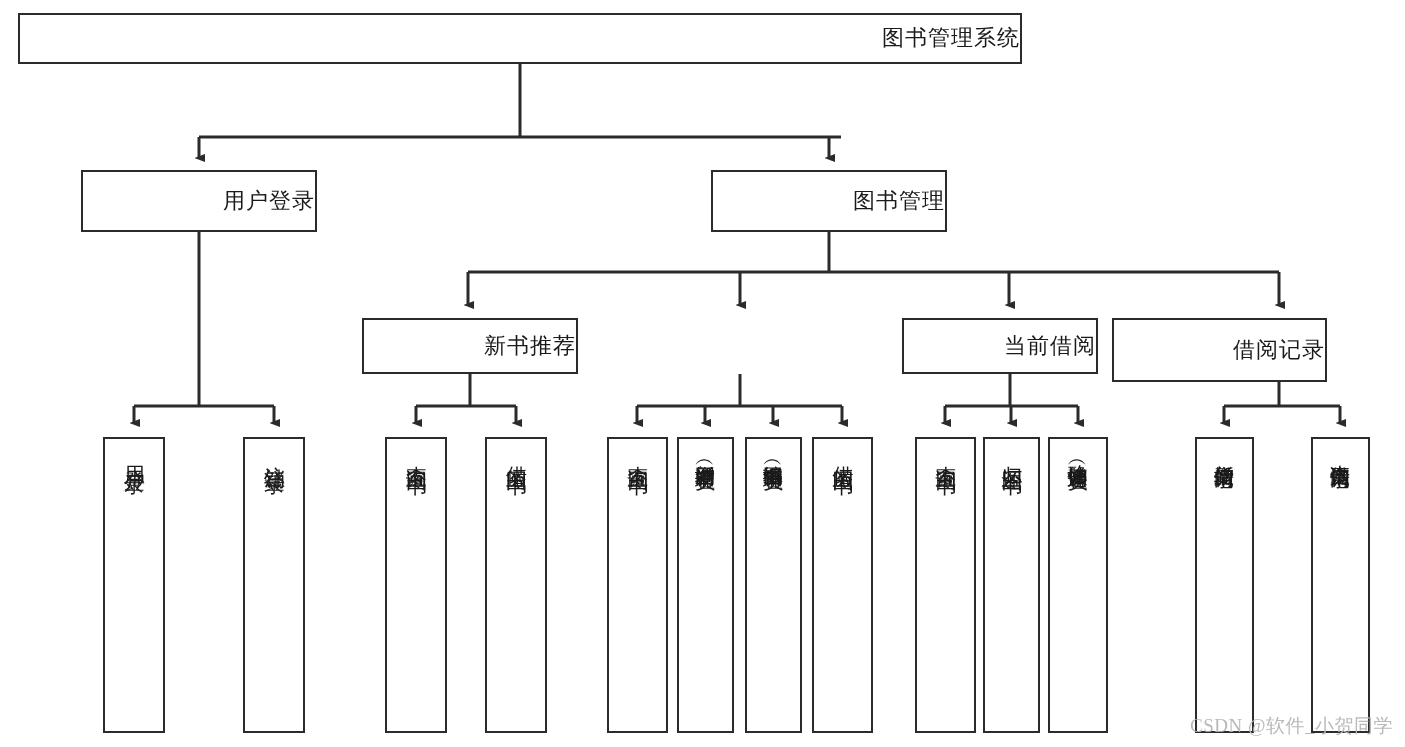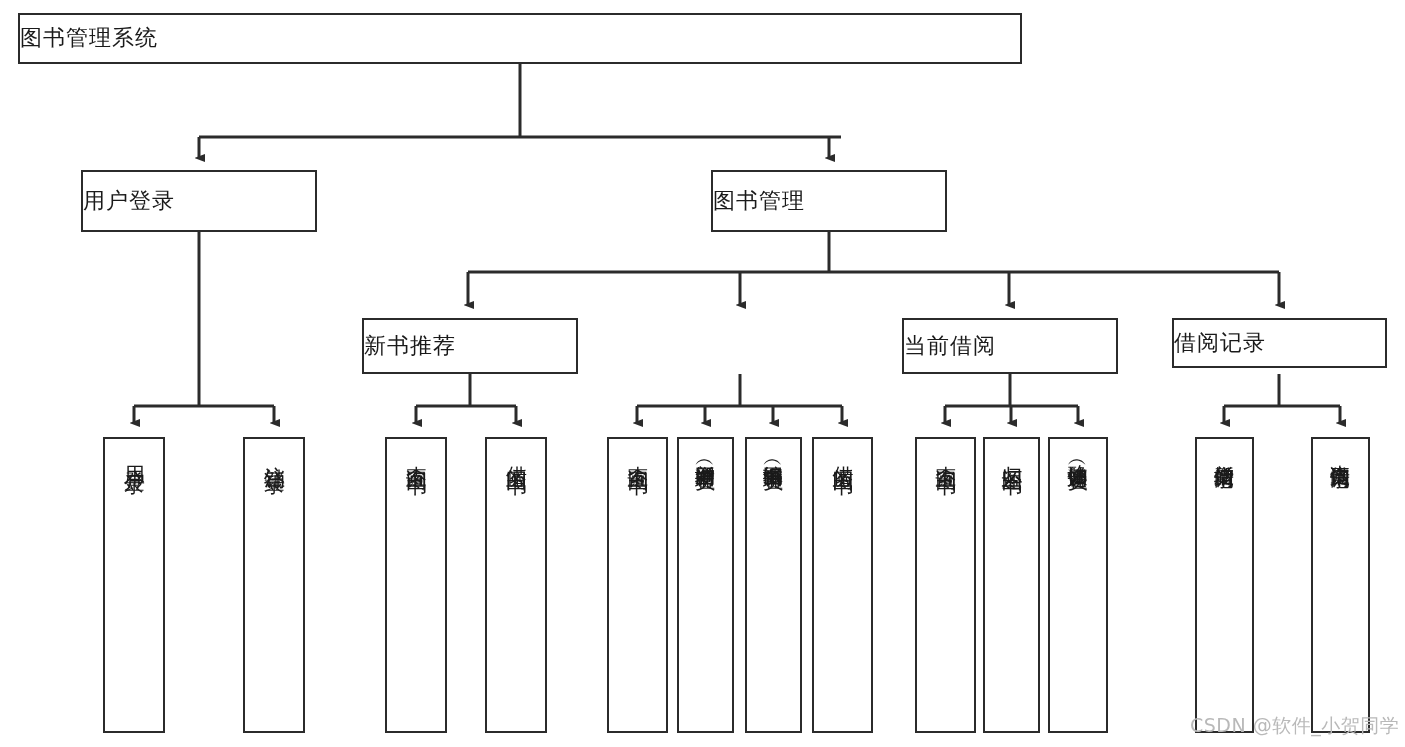--- a/index.html
+++ b/index.html
@@ -25,21 +25,21 @@
     height: 747px;
     pointer-events: none;
   }
   .node {
     position: absolute;
     box-sizing: border-box;
     border: 2.5px solid #2b2b2b;
     background: #ffffff;
     display: flex;
     align-items: center;
-    justify-content: flex-start;
+    justify-content: flex-end;
     color: #1a1a1a;
   }
   .node.horiz .node-label {
     font-size: 22px;
     line-height: 1.1;
     letter-spacing: 1px;
     white-space: nowrap;
   }
   .node.vert {
     align-items: flex-start;
@@ -57,20 +57,21 @@
   .node.vert.tight .node-label {
     font-size: 20px;
     letter-spacing: 1px;
   }
   .watermark {
     position: absolute;
     color: #b9b9b9;
     font-size: 19px;
     letter-spacing: 0.5px;
     white-space: nowrap;
+    font-family: Liberation Serif, serif;
   }
 </style>
 </head>
 <body>
 
 <div id="diagram-root">
 
   <svg class="lines" viewBox="0 0 1405 747" xmlns="http://www.w3.org/2000/svg">
     <defs>
       <marker id="arrow" markerWidth="10" markerHeight="10" refX="5" refY="6" orient="auto" markerUnits="userSpaceOnUse">
@@ -128,24 +129,24 @@
   <div class="node horiz" style="left:81px; top:170px; width:236px; height:62px;">
     <span class="node-label">用户登录</span>
   </div>
   <div class="node horiz" style="left:362px; top:318px; width:216px; height:56px;">
     <span class="node-label">新书推荐</span>
   </div>
 
   <div class="node horiz" style="left:711px; top:170px; width:236px; height:62px;">
     <span class="node-label">图书管理</span>
   </div>
-  <div class="node horiz" style="left:902px; top:318px; width:216px; height:56px;">
+  <div class="node horiz" style="left:902px; top:318px; width:196px; height:56px;">
     <span class="node-label">当前借阅</span>
   </div>
-  <div class="node horiz" style="left:1172px; top:318px; width:215px; height:50px;">
+  <div class="node horiz" style="left:1112px; top:318px; width:215px; height:64px;">
     <span class="node-label">借阅记录</span>
   </div>
 
   <div class="node vert" style="left:103px; top:437px; width:62px; height:296px;">
     <span class="node-label">用户登录</span>
   </div>
   <div class="node vert" style="left:243px; top:437px; width:62px; height:296px;">
     <span class="node-label">注销登录</span>
   </div>
 

